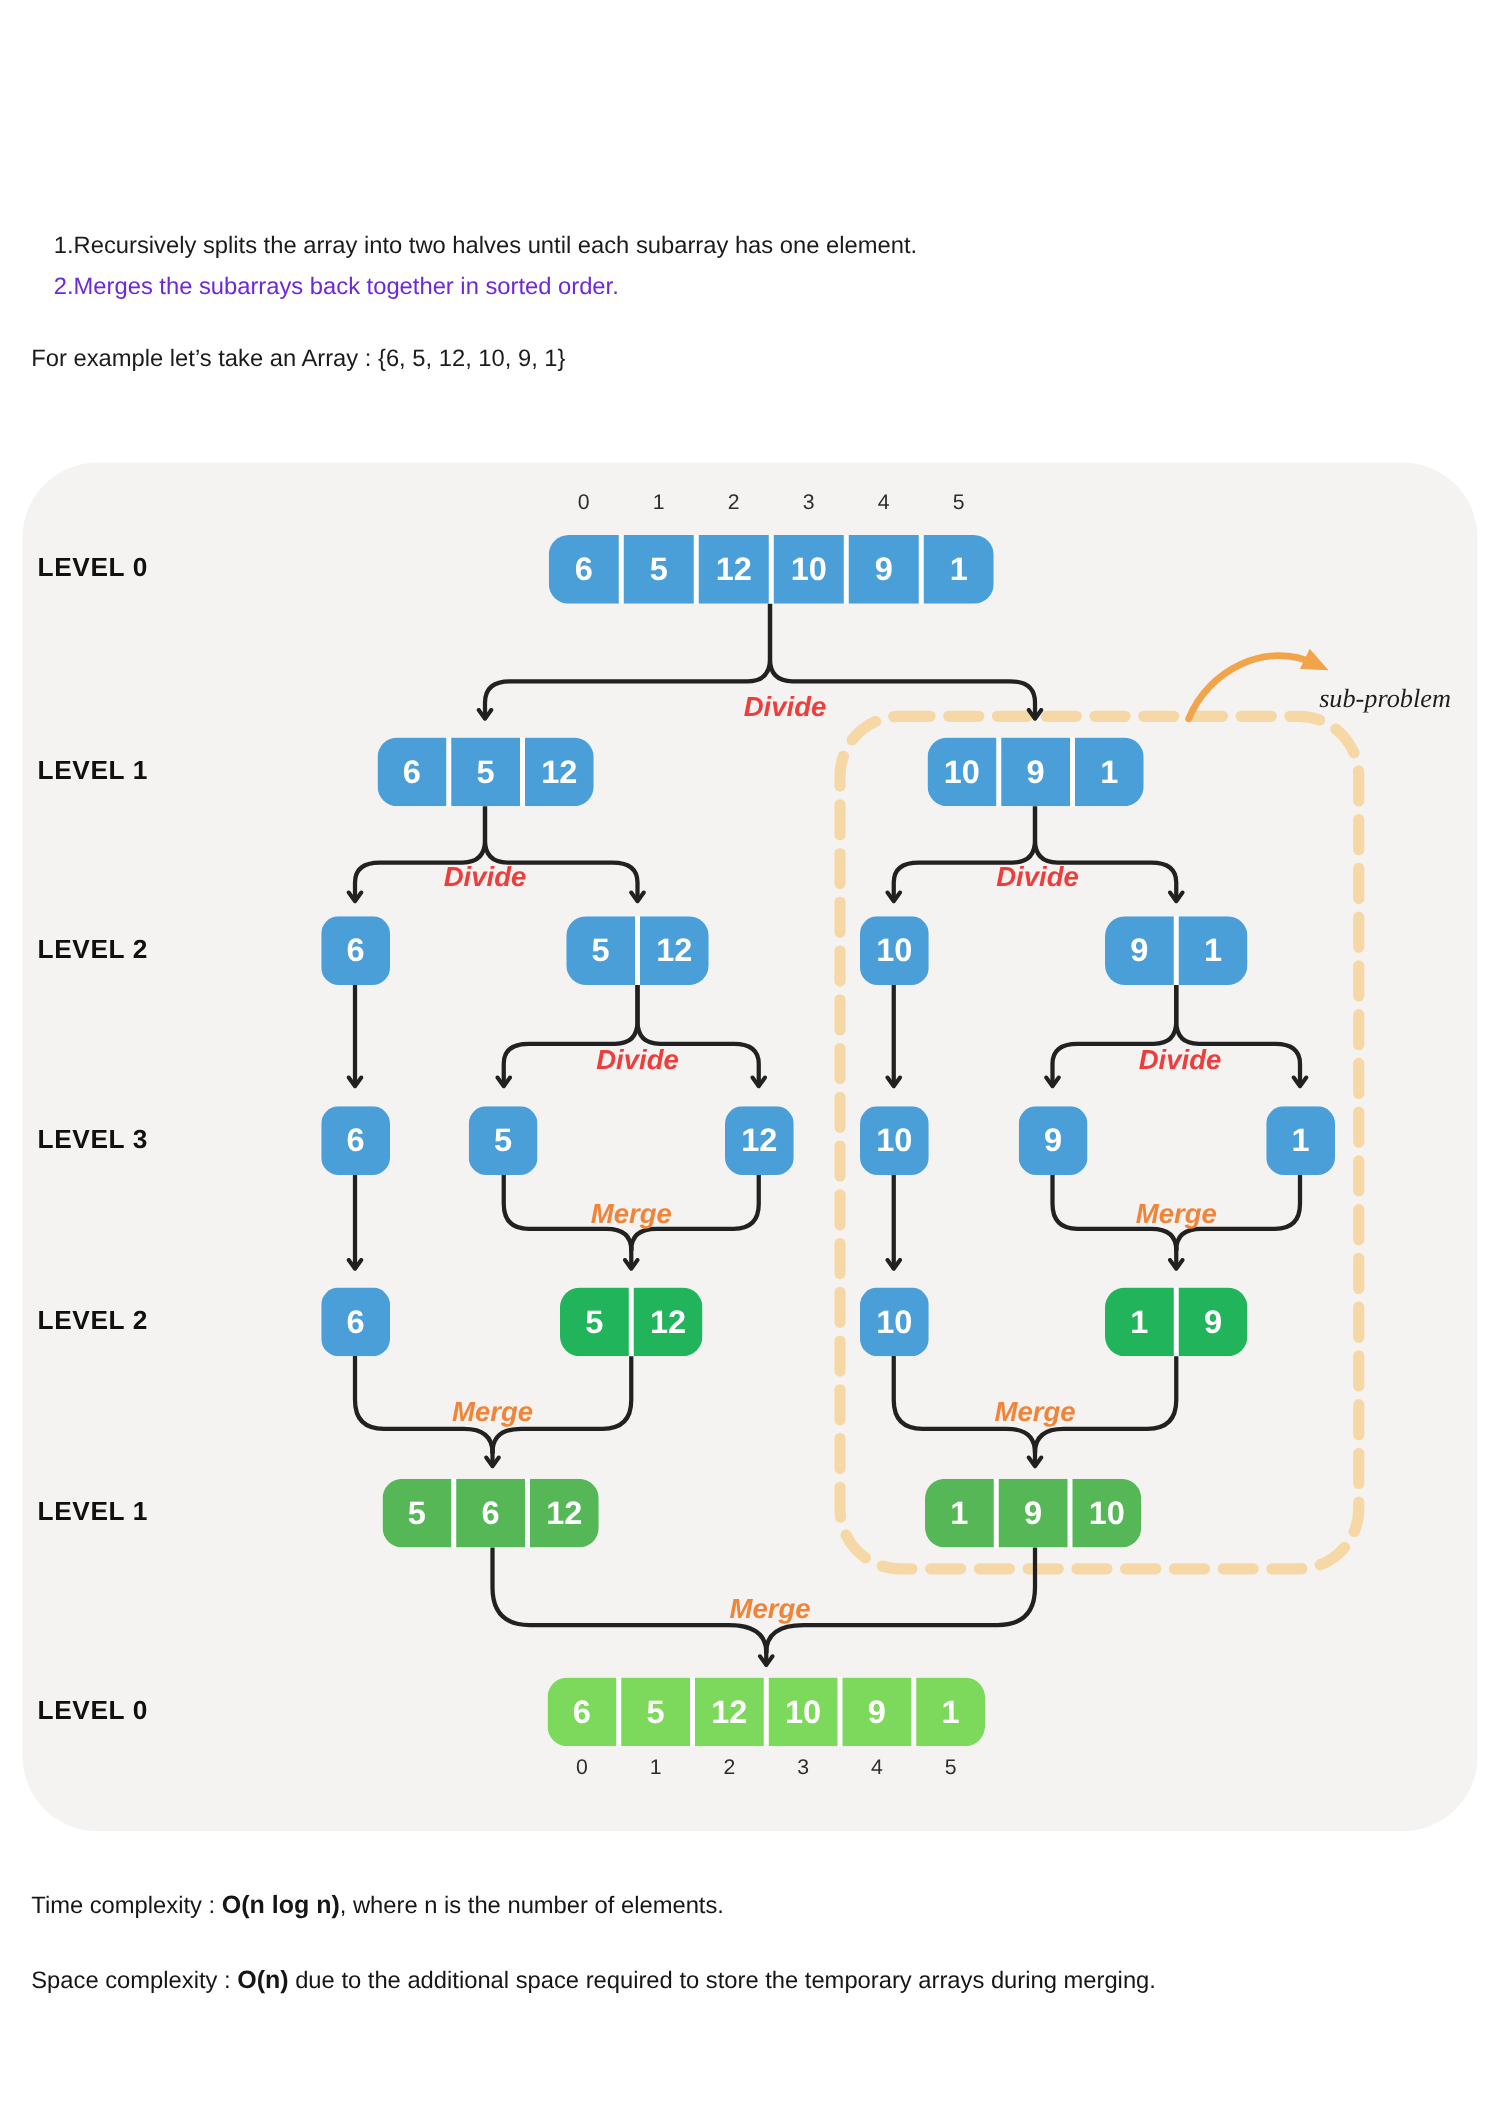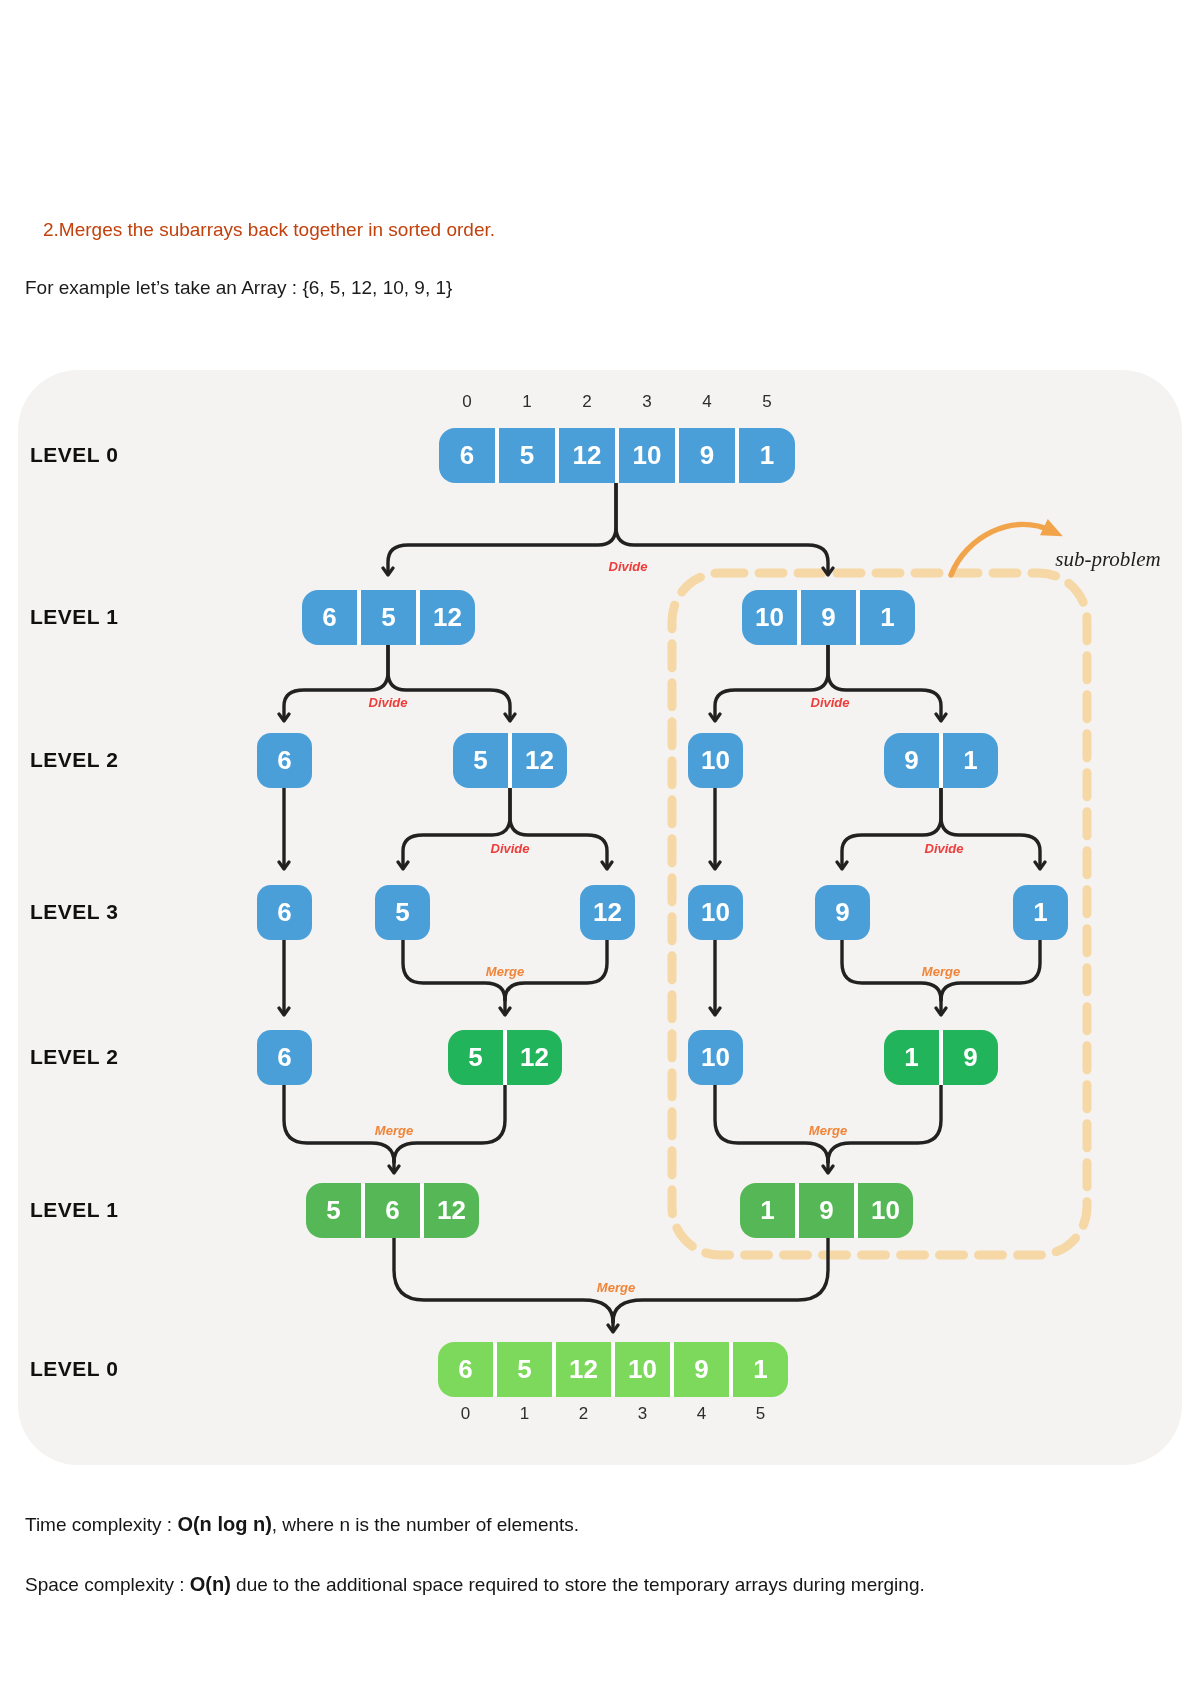--- a/index.html
+++ b/index.html
@@ -2,53 +2,54 @@
 <html style="--blue: #4B9FD9; --green-vivid: #21B45B; --green-medium: #55B755; --green-light: #7DD95B; --divide: #EE3D3B; --merge: #F08438; --dash: #F6D8A6; --sub-arrow: #F2A44B; --panel: #F4F3F1; --line: #212121;"><head>
 <meta charset="utf-8">
 <style>
   html,body{margin:0;padding:0;background:#fff;}
   .page{position:relative;width:1200px;height:1697px;background:#ffffff;
         font-family:"Liberation Sans",sans-serif;overflow:hidden;}
   .title{position:absolute;top:26px;left:0;width:100%;text-align:center;
          font-size:70px;font-weight:900;letter-spacing:2px;color:#0d0d0d;margin:0;}
   .lead{position:absolute;left:25px;top:152px;font-size:19px;color:#1b1b1b;margin:0;}
   .item1{position:absolute;left:43px;top:186px;font-size:19px;color:#1b1b1b;margin:0;}
-  .item2{position:absolute;left:43px;top:219px;font-size:19px;color:#c2410c;margin:0;}
+  .item2{position:absolute;left:43px;top:219px;font-size:19px;color:#6d28d9;margin:0;}
   .example{position:absolute;left:25px;top:277px;font-size:19px;color:#1b1b1b;margin:0;}
   .panel{position:absolute;left:18px;top:370px;width:1164px;height:1095px;
          background:var(--panel,#F4F3F1);border-radius:60px;}
   .wires{position:absolute;left:0;top:0;pointer-events:none;}
   .level{position:absolute;left:30px;transform:translateY(-50%);
          font-size:21px;font-weight:800;letter-spacing:.5px;color:#101010;white-space:nowrap;}
   .arr{position:absolute;display:flex;gap:4px;overflow:hidden;background:#ffffff;}
   .arr .cell{height:55px;display:flex;align-items:center;justify-content:center;
              color:#fff;font-weight:700;font-size:26px;}
   .idxrow{position:absolute;display:flex;gap:4px;}
   .idxrow span{display:block;text-align:center;font-size:17px;color:#2d2d2d;}
   .clabel{position:absolute;transform:translate(-50%,-50%);
-          font-style:italic;font-weight:700;font-size:13px;white-space:nowrap;}
+          font-style:italic;font-weight:700;font-size:22px;white-space:nowrap;}
   .divide{color:var(--divide,#EE3D3B);}
   .merge{color:var(--merge,#F08438);}
   .subproblem{position:absolute;transform:translate(-50%,-50%);
               font-family:"Liberation Serif",serif;font-style:italic;
               font-size:21px;color:#1d1d1d;white-space:nowrap;}
   .foot{position:absolute;left:25px;font-size:19px;color:#161616;margin:0;}
   .foot b{font-size:20px;font-weight:800;}
   .wire{fill:none;stroke:var(--line,#212121);stroke-width:3.4;
         stroke-linecap:round;stroke-linejoin:round;}
   .dash{fill:none;stroke:var(--dash,#F6D8A6);stroke-width:9;
         stroke-dasharray:24 15;stroke-linecap:round;}
   .sub{fill:none;stroke:var(--sub-arrow,#F2A44B);stroke-width:5.5;stroke-linecap:round;}
 </style>
 </head>
 <body>
 
 <div class="page">
 
 
+  <p class="item1">1.Recursively splits the array into two halves until each subarray has one element.</p>
   <p class="item2">2.Merges the subarrays back together in sorted order.</p>
   <p class="example">For example let’s take an Array : {6, 5, 12, 10, 9, 1}</p>
 
   <div class="panel"></div>
 
   <svg class="wires" width="1200" height="1697" viewBox="0 0 1200 1697">
     <defs>
       <marker id="ah" markerUnits="userSpaceOnUse" markerWidth="18" markerHeight="18" refX="8" refY="8" orient="auto">
         <path d="M2,3 L9,8 L2,13" fill="none" stroke="#212121" stroke-width="3.2" stroke-linecap="round" stroke-linejoin="round"></path>
       </marker>

